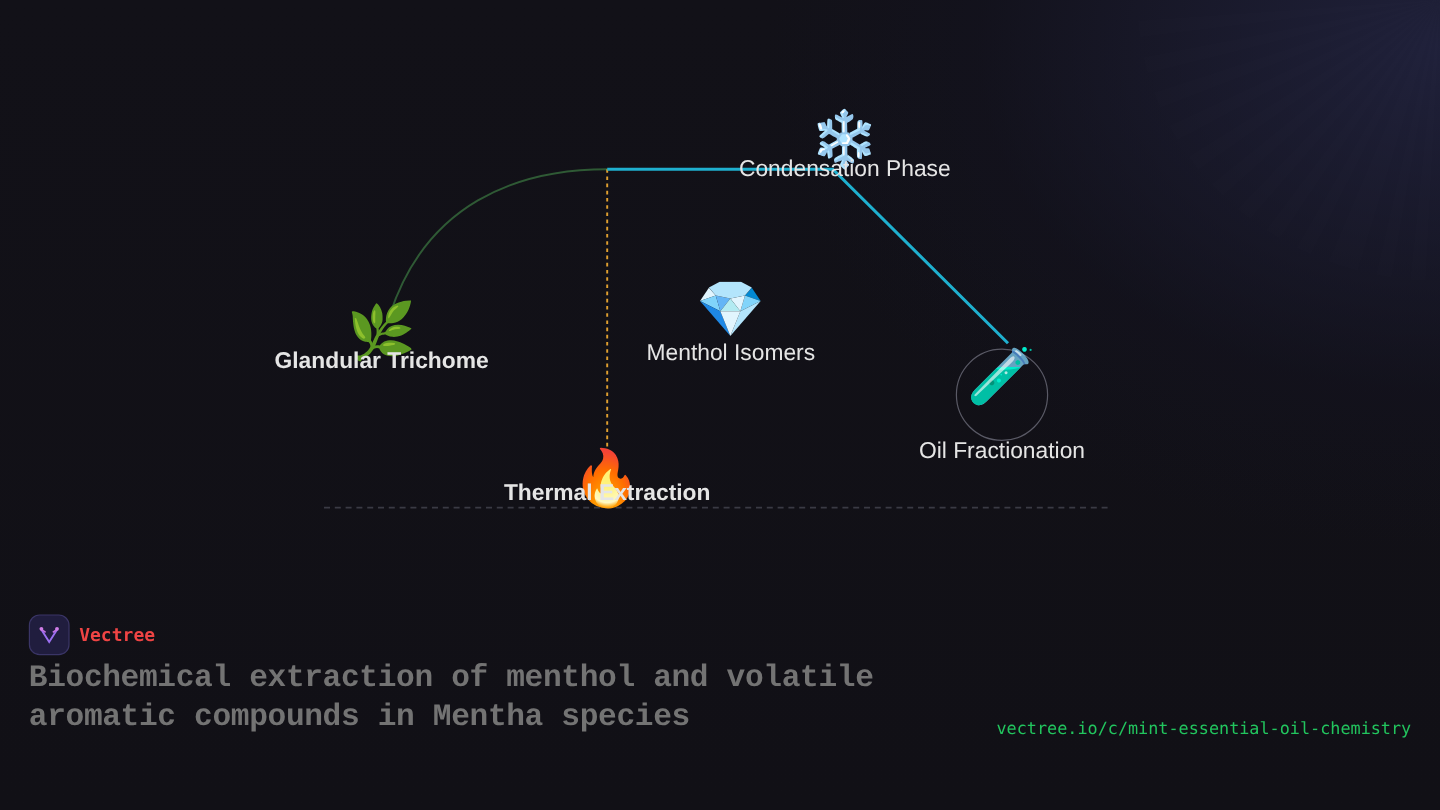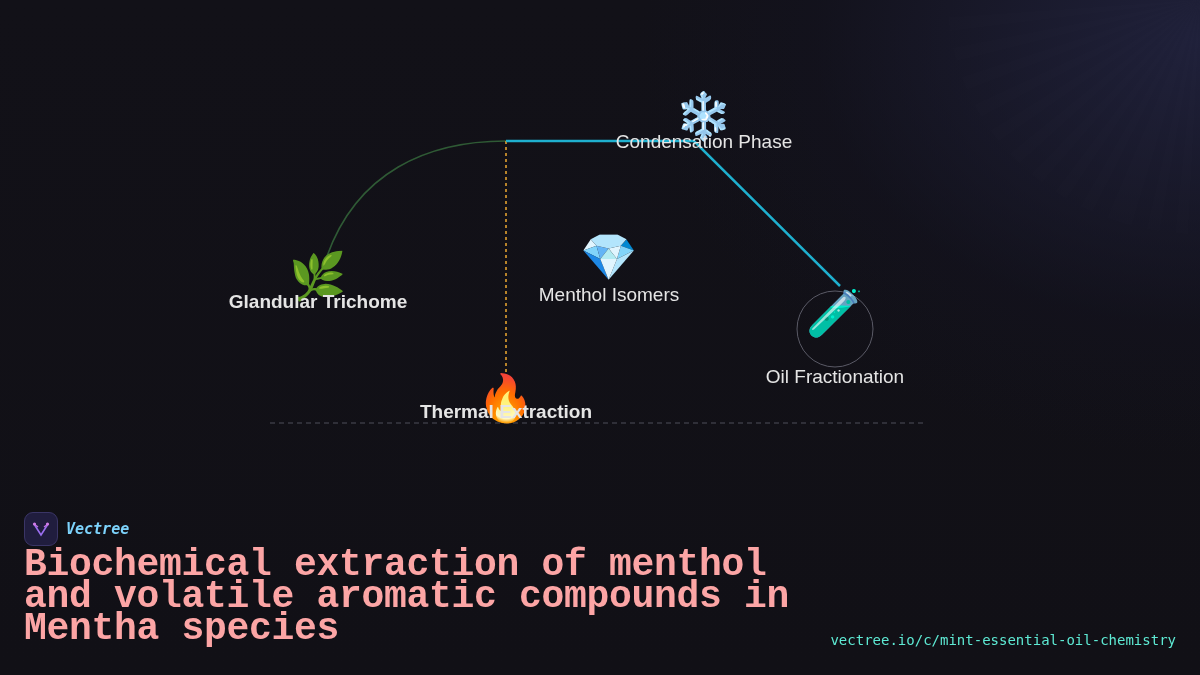--- a/index.html
+++ b/index.html
@@ -37,30 +37,30 @@
       position: absolute; left: 24px; top: 512px;
       display: flex; align-items: center; gap: 8px;
     }
     .brand-logo {
       width: 34px; height: 34px; border-radius: 9px;
       background: #201d3e; border: 1px solid #3a3566;
       display: flex; align-items: center; justify-content: center;
     }
     .brand-name {
       font-family: "DejaVu Sans Mono", monospace; font-weight: bold;
-      font-size: 15px; color: #7dd3fc; font-style: italic;
+      font-size: 15px; color: #ef4444;
     }
     .title {
       position: absolute; left: 24px; top: 549px; width: 820px;
       font-family: "Liberation Mono", monospace; font-weight: bold;
-      font-size: 38px; line-height: 32px; color: #fca5a5; letter-spacing: -0.3px;
+      font-size: 26px; line-height: 32px; color: #737373; letter-spacing: -0.3px;
     }
     .url {
-      position: absolute; right: 24px; top: 632px;
-      font-family: "DejaVu Sans Mono", monospace; font-size: 14px; color: #5eead4;
+      position: absolute; right: 24px; top: 600px;
+      font-family: "DejaVu Sans Mono", monospace; font-size: 14px; color: #22c55e;
     }
   </style>
 </head>
 <body>
 
 <div class="bg-glow"></div>
 <div class="rays"></div>
 
 <svg class="edges" width="1200" height="675">
   <line x1="270" y1="423" x2="925" y2="423" stroke="#3a3a44" stroke-width="1.5" stroke-dasharray="5,4"></line>

